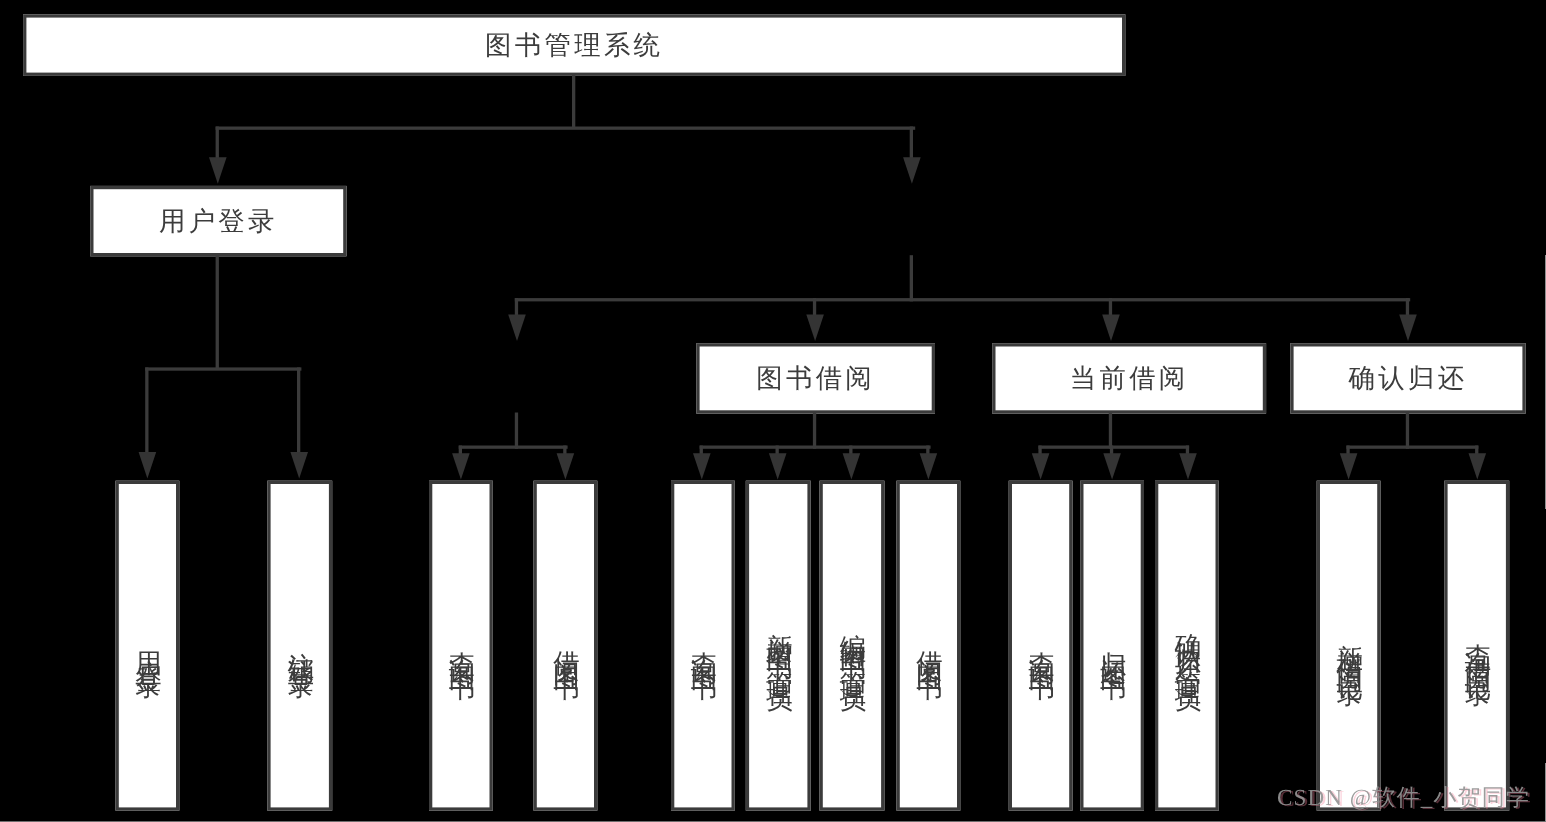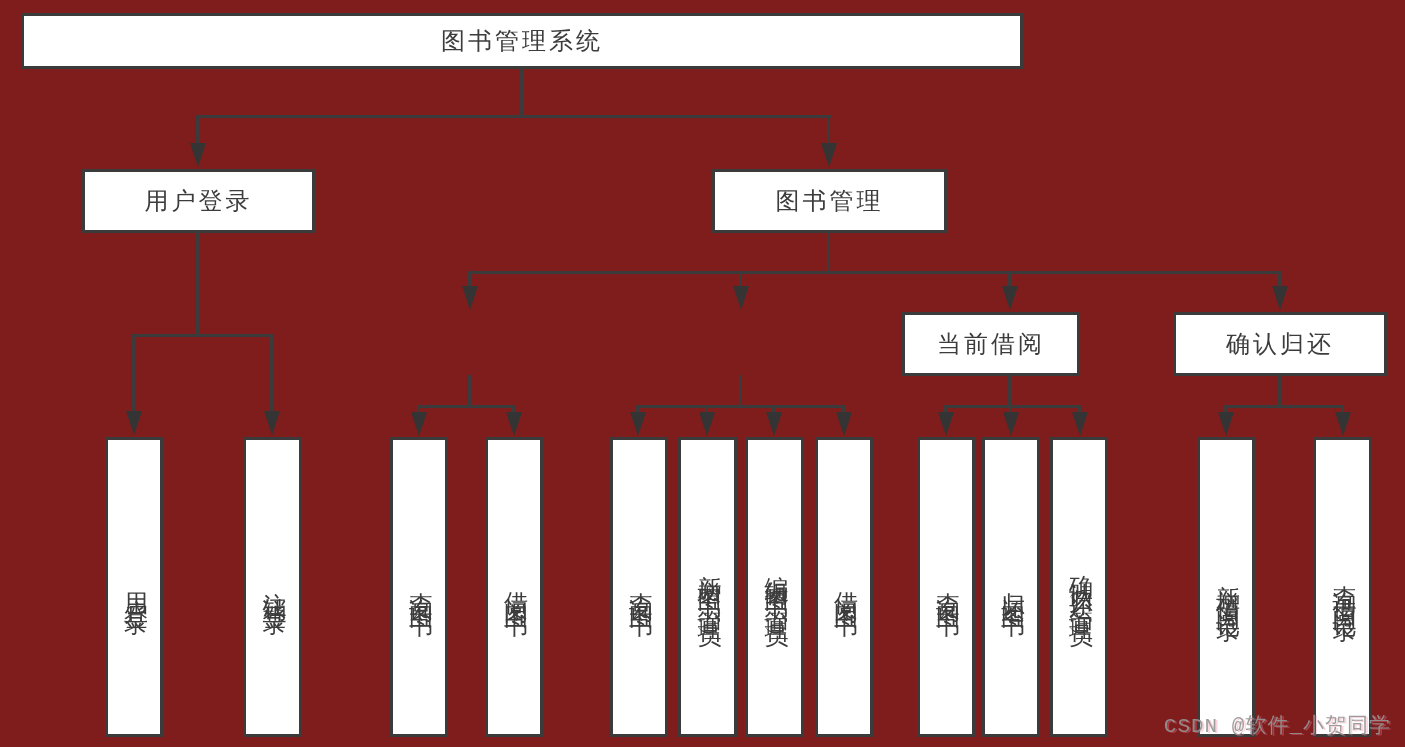--- a/index.html
+++ b/index.html
@@ -1,18 +1,18 @@
 <!DOCTYPE html>
 <html><head>
 <meta charset="utf-8">
 <style>
   html,body{margin:0;padding:0;background:#ffffff;}
   #stage{
-    position:relative;width:1405px;height:747px;background:#7f1d1d;overflow:hidden;
-    font-family:Liberation Mono, monospace;color:#3c3c3c;
+    position:relative;width:1405px;height:747px;background:#000000;overflow:hidden;
+    font-family:Liberation Serif, serif;color:#3c3c3c;
   }
   .box{
     position:absolute;box-sizing:border-box;border:3px solid #3b3b3b;background:#ffffff;
     display:flex;align-items:center;justify-content:center;
     font-size:24px;letter-spacing:3px;color:#3c3c3c;white-space:nowrap;
   }
   .vbox{
     writing-mode:vertical-rl;text-orientation:mixed;
     letter-spacing:7px;white-space:normal;
   }
@@ -35,25 +35,25 @@
 
 <div id="stage">
 
   <div class="box" style="left:21px;top:13px;width:1002px;height:56px">
     <span>图书管理系统</span>
   </div>
 
   <div class="box" style="left:82px;top:169px;width:233px;height:64px">
     <span>用户登录</span>
   </div>
-  <div class="box" style="left:712px;top:169px;width:235px;height:64px">
-    <span>图书管理</span>
+
+  <div class="box" style="left:633px;top:312px;width:217px;height:64px">
+    <span>图书借阅</span>
   </div>
-
-  <div class="box" style="left:902px;top:312px;width:178px;height:64px">
+  <div class="box" style="left:902px;top:312px;width:249px;height:64px">
     <span>当前借阅</span>
   </div>
   <div class="box" style="left:1173px;top:312px;width:214px;height:64px">
     <span>确认归还</span>
   </div>
 
   <div class="box vbox" style="left:105px;top:437px;width:58px;height:300px">
     <span>用户登录</span>
   </div>
   <div class="box vbox" style="left:243px;top:437px;width:59px;height:300px">

